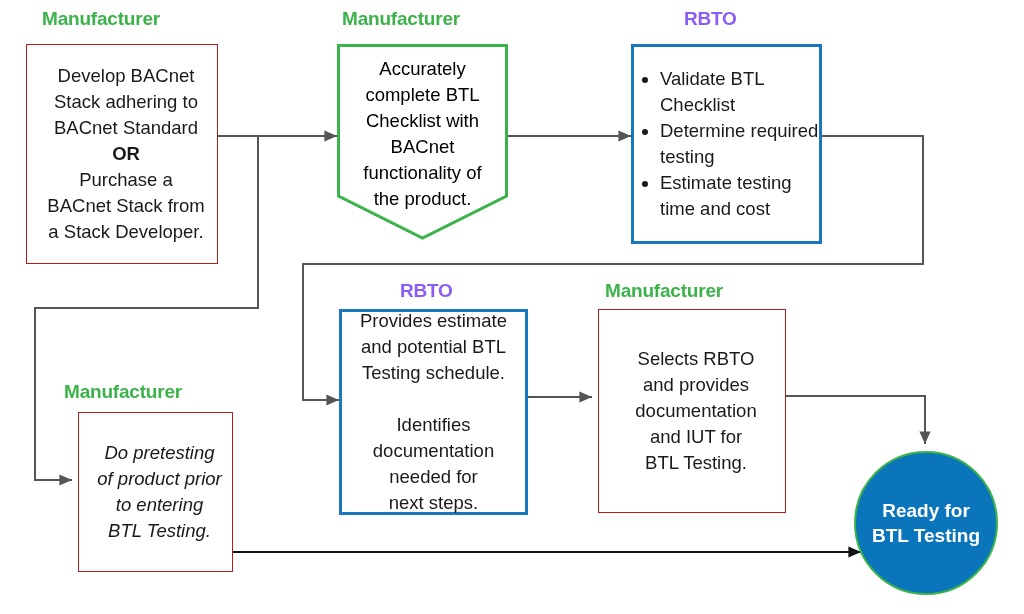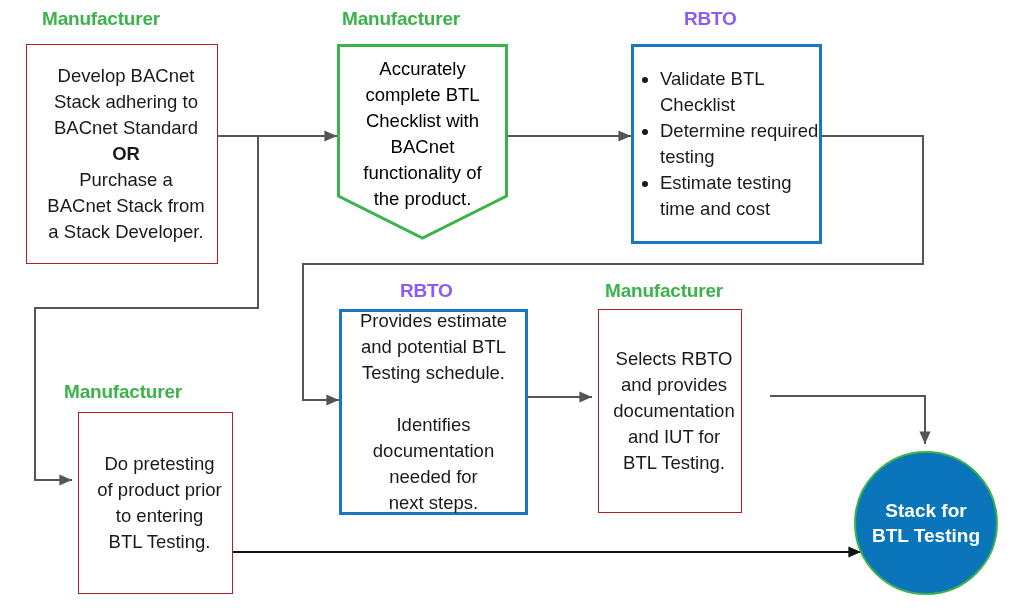--- a/index.html
+++ b/index.html
@@ -193,41 +193,41 @@
       <div class="para-gap"></div>
       <div>Identifies</div>
       <div>documentation</div>
       <div>needed for</div>
       <div>next steps.</div>
     </div>
   </div>
 
   <div class="role-label role-mfr" style="left:605px; top:278px;">Manufacturer</div>
 
-  <div class="node node-green" style="left:598px; top:309px; width:144px; height:204px;">
+  <div class="node node-green" style="left:598px; top:309px; width:188px; height:204px;">
     <div class="node-text">
       <div>Selects RBTO</div>
       <div>and provides</div>
       <div>documentation</div>
       <div>and IUT for</div>
       <div>BTL Testing.</div>
     </div>
   </div>
 
   <div class="role-label role-mfr" style="left:64px; top:379px;">Manufacturer</div>
 
-  <div class="node node-green" style="left:78px; top:412px; width:155px; height:182px;">
+  <div class="node node-green" style="left:78px; top:412px; width:155px; height:160px;font-style:italic;">
     <div class="node-text">
       <div>Do pretesting</div>
       <div>of product prior</div>
       <div>to entering</div>
       <div>BTL Testing.</div>
     </div>
   </div>
 
   <div class="terminal" style="left:854px; top:451px; width:144px; height:144px;">
     <div class="terminal-text">
-      <div>Stack for</div>
+      <div>Ready for</div>
       <div>BTL Testing</div>
     </div>
   </div>
 
 </div>
 
 </body></html>

